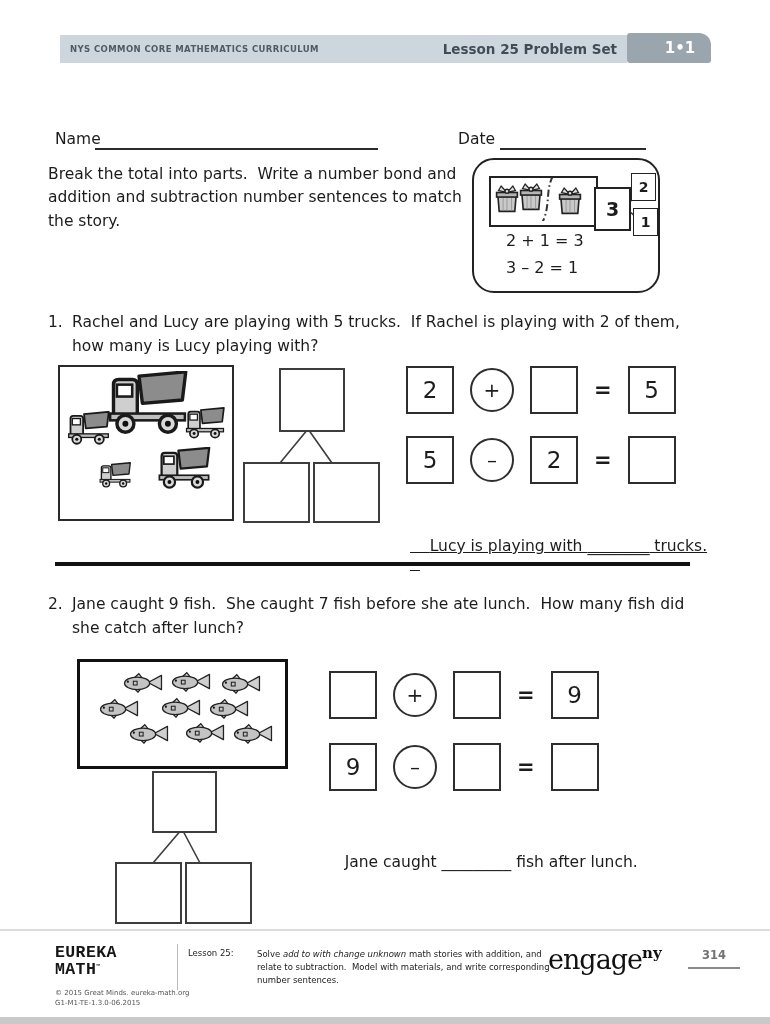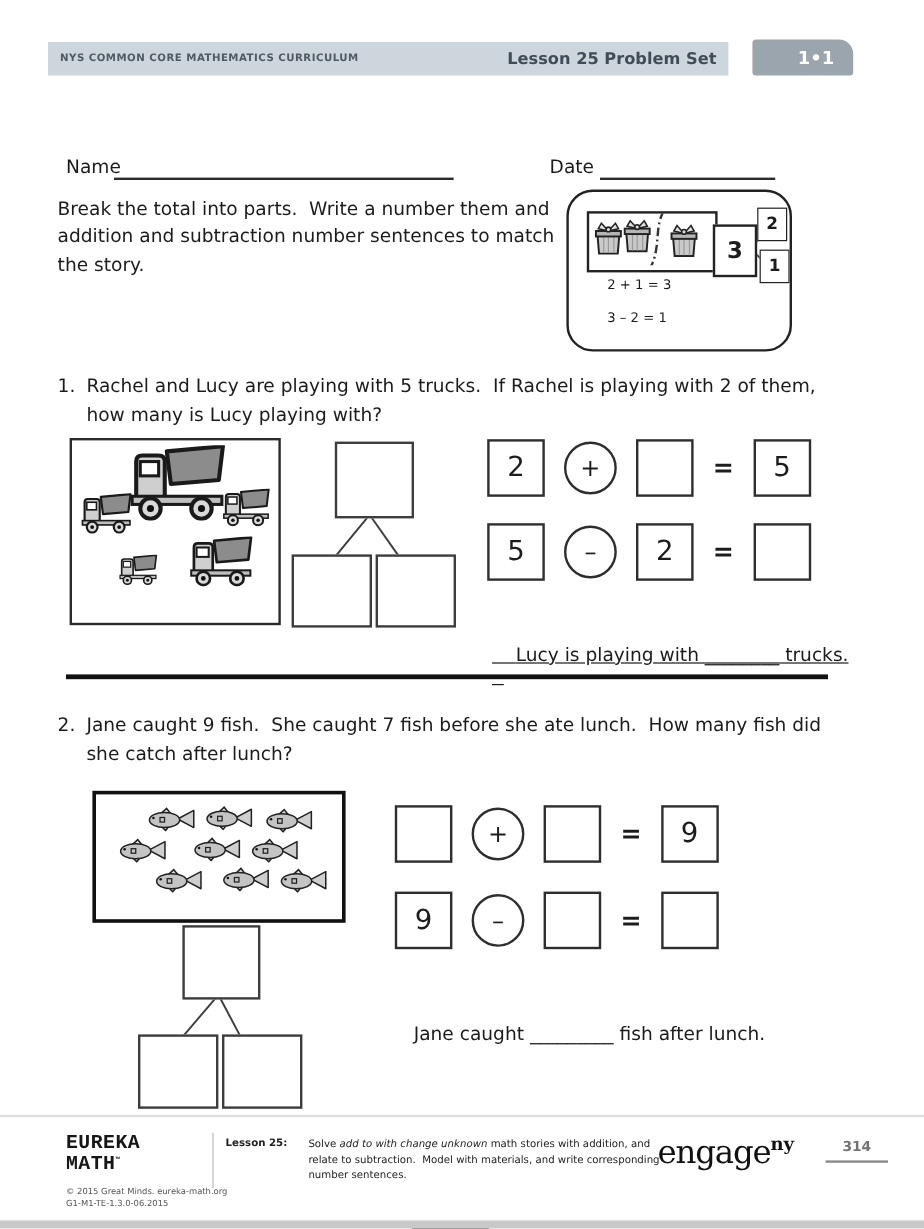--- a/index.html
+++ b/index.html
@@ -1,39 +1,39 @@
 <!DOCTYPE html>
 <html><head>
 <meta charset="utf-8">
 <style>
   html,body{margin:0;padding:0;background:#ffffff;}
   .page{position:relative;width:770px;height:1024px;background:#ffffff;overflow:hidden;
         font-family:"DejaVu Sans",sans-serif;color:#1c1c1c;}
   .abs{position:absolute;}
 
   
-  .header-bar{left:40px;top:35px;width:567px;height:28px;background:#cdd6dd;
+  .header-bar{left:60px;top:35px;width:567px;height:28px;background:#cdd6dd;
     display:flex;align-items:center;justify-content:space-between;padding:0 10px;box-sizing:border-box;}
   .header-curriculum{font-size:8.5px;font-weight:bold;color:#4f5a63;letter-spacing:.4px;}
   .header-title{font-size:13.5px;font-weight:bold;color:#414c57;}
   .header-badge{left:627px;top:33px;width:62px;height:30px;background:#9ba5ae;color:#fff;
     font-size:15px;font-weight:bold;display:flex;align-items:center;justify-content:center;
     border-radius:3px 12px 3px 3px;padding-left:22px;}
 
   
   .label-text{font-size:15.5px;}
   .write-line{border-bottom:2px solid #2b2b2b;height:16px;}
 
   .instructions{left:48px;top:163px;width:434px;font-size:15.5px;line-height:1.5;white-space:pre-wrap;}
 
   
   .example-box{left:472px;top:158px;width:184px;height:131px;border:2.5px solid #222;border-radius:22px;}
   .presents-rect{left:15px;top:16px;width:105px;height:47px;border:2px solid #222;}
   .bond-sm{border:2px solid #222;display:flex;align-items:center;justify-content:center;background:#fff;}
-  .example-eq{font-size:11px;white-space:pre-wrap;}
+  .example-eq{font-size:16px;white-space:pre-wrap;}
 
   
   .problem-text{font-size:15.5px;line-height:1.55;display:flex;white-space:pre-wrap;}
   .problem-num{width:24px;flex:0 0 24px;}
   .problem-body{flex:1;}
 
   .trucks-box{left:58px;top:365px;width:172px;height:152px;border:2.5px solid #2a2a2a;}
   .fish-box{left:77px;top:659px;width:205px;height:104px;border:3.5px solid #111;}
 
   .bond-box{border:2px solid #3d3d3d;background:#fff;}
@@ -47,21 +47,21 @@
 
   .answer-sentence{font-size:15.5px;white-space:pre-wrap;}
   .divider{left:55px;top:562px;width:635px;height:3.5px;background:#111;}
 
   
   .footer-sep{left:0;top:929px;width:770px;height:2px;background:#dcdcdc;}
   .eureka-logo{left:55px;top:945px;font-weight:900;font-size:16.5px;line-height:1.02;color:#161616;
     font-family:Liberation Mono, monospace;letter-spacing:.4px;}
   .eureka-tm{font-size:6px;vertical-align:6px;}
   .footer-vline{left:177px;top:944px;width:1px;height:46px;background:#bbb;}
-  .lesson-label{left:188px;top:948px;font-size:8.5px;font-weight:bold;color:#222;}
+  .lesson-label{left:188px;top:948px;font-size:8.5px;font-weight:normal;color:#222;}
   .lesson-desc{left:257px;top:948px;width:300px;font-size:8.5px;line-height:1.5;color:#222;white-space:pre-wrap;}
   .engage-logo{left:548px;top:944px;font-family:"DejaVu Serif",serif;font-size:27px;color:#111;
     letter-spacing:-1px;font-weight:500;}
   .engage-sup{font-size:15px;font-weight:800;vertical-align:11px;letter-spacing:0;}
   .page-num{left:688px;top:948px;width:52px;text-align:center;color:#737373;font-weight:bold;
     font-size:11.5px;border-bottom:2px solid #8a8a8a;padding-bottom:5px;}
   .copyright{left:55px;top:989px;font-size:7px;color:#555;line-height:1.4;}
   .cc-row{left:343px;top:1023px;display:flex;align-items:flex-end;gap:6px;font-style:italic;}
   .cc-badge{background:#0d0d0d;color:#fff;font-size:7.5px;font-weight:bold;padding:2.5px 6px;
     border-radius:2px;display:flex;align-items:center;gap:3px;}
@@ -114,21 +114,21 @@
     <span class="header-curriculum">NYS COMMON CORE MATHEMATICS CURRICULUM</span>
     <span class="header-title">Lesson 25 Problem Set</span>
   </div>
   <div class="abs header-badge">1•1</div>
 
   <span class="abs label-text" style="left:55px;top:130px;">Name</span>
   <div class="abs write-line" style="left:95px;top:132px;width:283px;"></div>
   <span class="abs label-text" style="left:458px;top:130px;">Date</span>
   <div class="abs write-line" style="left:500px;top:132px;width:146px;"></div>
 
-  <div class="abs instructions">Break the total into parts.  Write a number them and addition and subtraction number sentences to match the story.</div>
+  <div class="abs instructions">Break the total into parts.  Write a number bond and addition and subtraction number sentences to match the story.</div>
 
   <div class="abs example-box">
     <div class="abs presents-rect">
       <svg width="101" height="43" viewBox="0 0 101 43">
         <use href="#present" x="3" y="2" width="26" height="38"></use>
         <use href="#present" x="27" y="0" width="26" height="38"></use>
         <use href="#present" x="66" y="4" width="26" height="38"></use>
         <path d="M62 -2 C 54 12, 60 28, 51 45" fill="none" stroke="#333" stroke-width="2" stroke-dasharray="7 3 1.5 3"></path>
       </svg>
     </div>

